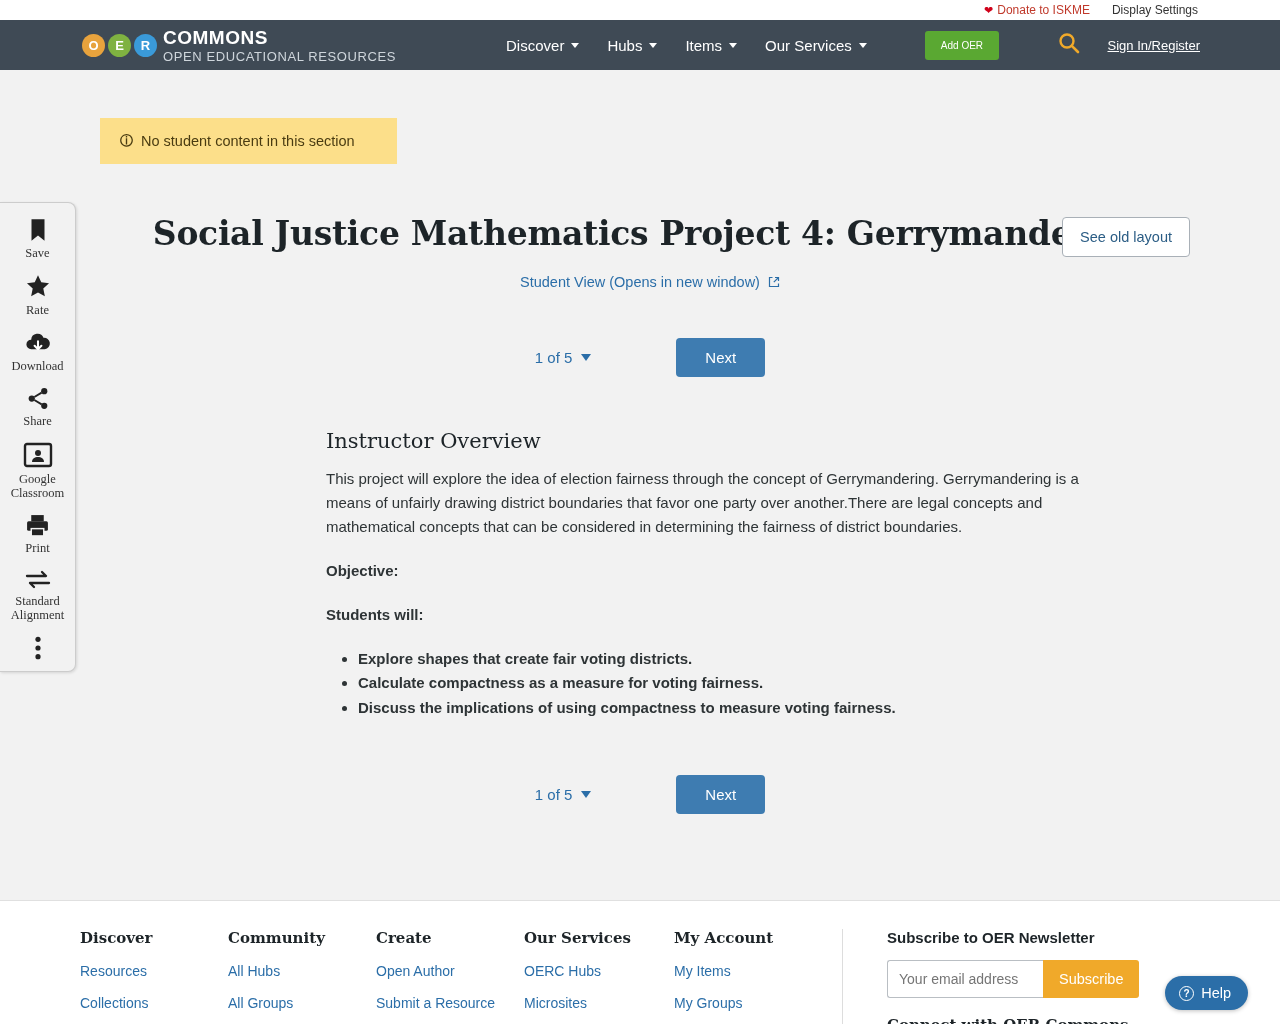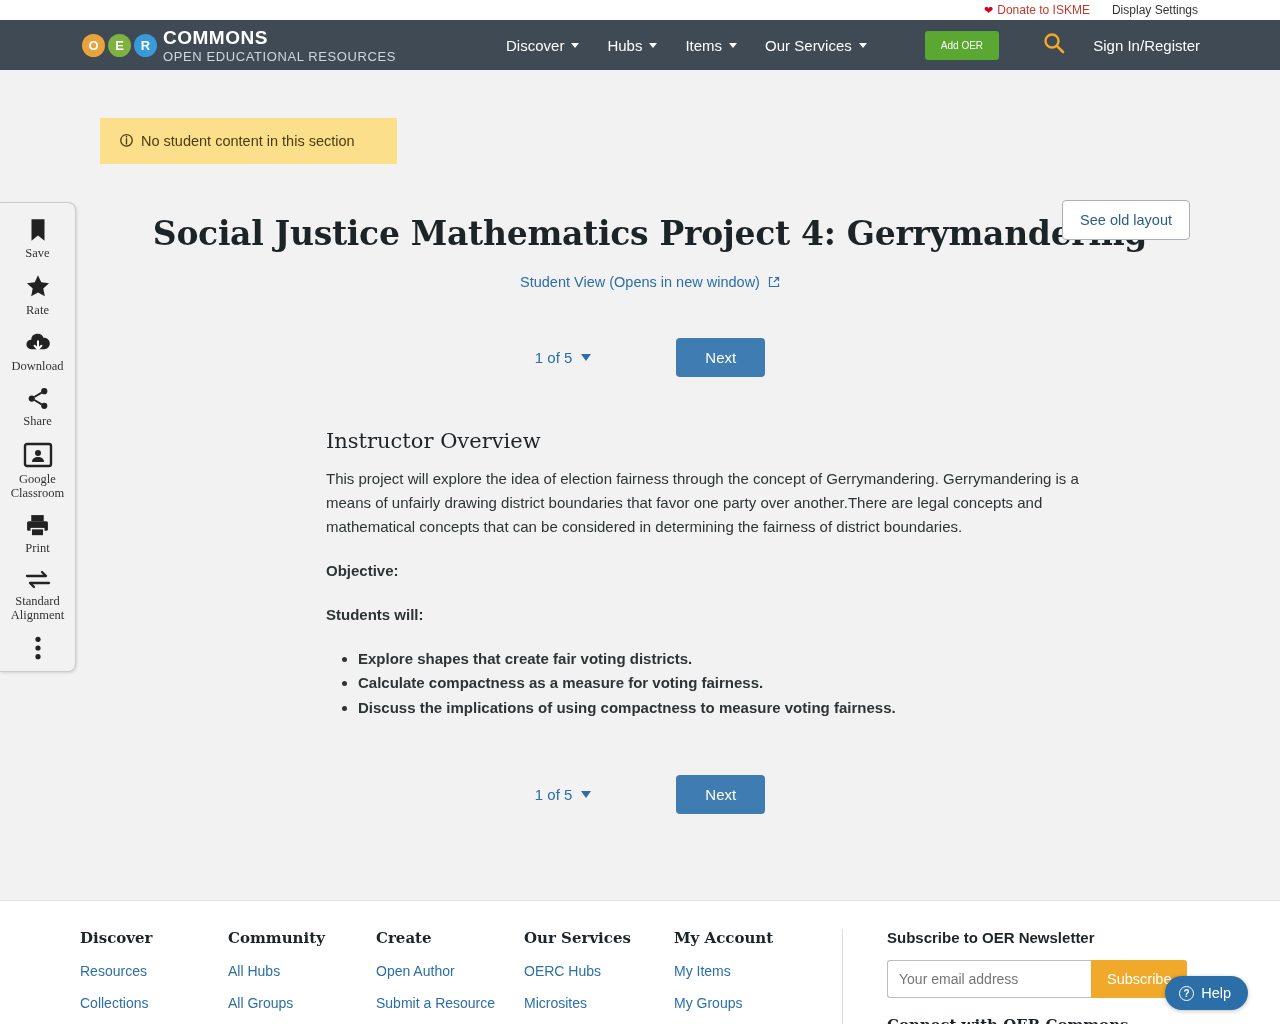--- a/index.html
+++ b/index.html
@@ -94,21 +94,21 @@
     font-family: "Liberation Sans", sans-serif;
   }
   .nav-right {
     margin-left: auto;
     margin-right: 80px;
     display: flex;
     align-items: center;
     gap: 28px;
   }
   .search-icon { color: #f0a92a; font-size: 21px; cursor: pointer; }
-  .signin { color: #fff; font-size: 15px; cursor: pointer; }
+  .signin { color: #fff; font-size: 13px; cursor: pointer; text-decoration: underline; }
 
   
   .left-toolbar {
     position: absolute;
     left: 0; top: 84px;
     width: 76px;
     background: #f2f2f2;
     border: 1px solid #ccc;
     border-left: none;
     border-radius: 0 8px 8px 0;
@@ -139,21 +139,21 @@
   
   .page {
     position: relative;
     background: #f2f2f2;
     min-height: 782px;
     padding-left: 100px;
     padding-right: 80px;
   }
   .see-old-layout {
     position: absolute;
-    right: 90px; top: 82px;
+    right: 90px; top: 99px;
     background: #fff;
     border: 1px solid #a9b0b7;
     border-radius: 4px;
     padding: 11px 17px;
     font-size: 14.5px;
     color: #2b5d85;
     cursor: pointer;
     font-family: "Liberation Sans", sans-serif;
   }
   .alert {
@@ -290,21 +290,21 @@
     height: 130px;
   }
   .subscribe h3 {
     font-family: Liberation Sans, sans-serif;
     font-size: 15px;
     color: #1d2428;
     margin: 0 0 14px 0;
   }
   .sub-row { display: flex; }
   .sub-input {
-    width: 204px;
+    width: 156px;
     padding: 10px 11px;
     border: 1px solid #b9bec3;
     border-right: none;
     border-radius: 3px 0 0 3px;
     font-size: 14px;
     font-family: "Liberation Sans", sans-serif;
     color: #a21caf;
   }
   .sub-btn {
     background: #f0a92a;

